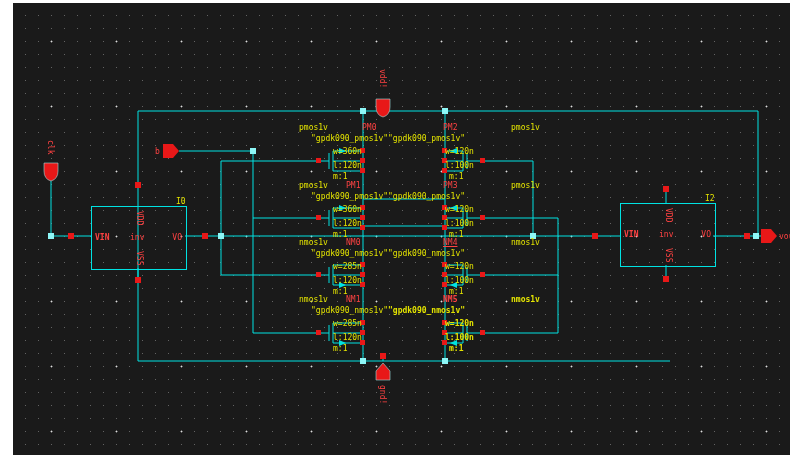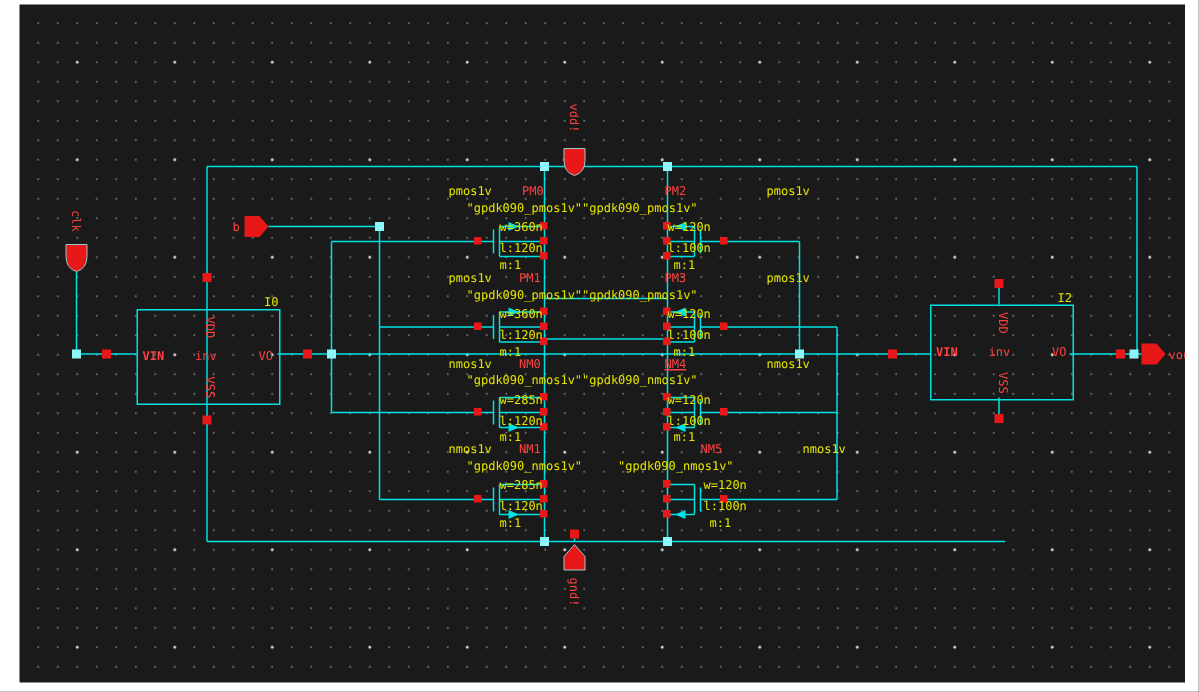--- a/index.html
+++ b/index.html
@@ -160,21 +160,21 @@
       <span class="lab yl inv-id">I2</span>
       <span class="lab rd vert inv-vdd">VDD</span>
       <span class="lab rd inv-vin">VIN</span>
       <span class="lab rd inv-cell">inv</span>
       <span class="lab rd inv-vo">VO</span>
       <span class="lab rd vert inv-vss">VSS</span>
     </div>
 
     <div class="tlabels" style="left:284px;top:120px;">
       <span class="lab yl" style="left:2px;top:0;">pmos1v</span>
-      <span class="lab rd" style="left:51px;top:0;">PM0</span>
+      <span class="lab rd" style="left:65px;top:0;">PM0</span>
       <span class="lab yl" style="left:14px;top:11px;">"gpdk090_pmos1v"</span>
       <span class="lab yl" style="left:36px;top:24px;">w=360n</span>
       <span class="lab yl" style="left:36px;top:38px;">l:120n</span>
       <span class="lab yl" style="left:36px;top:49px;">m:1</span>
     </div>
     <div class="tlabels" style="left:284px;top:178px;">
       <span class="lab yl" style="left:2px;top:0;">pmos1v</span>
       <span class="lab rd" style="left:49px;top:0;">PM1</span>
       <span class="lab yl" style="left:14px;top:11px;">"gpdk090_pmos1v"</span>
       <span class="lab yl" style="left:36px;top:24px;">w=360n</span>
@@ -215,21 +215,21 @@
       <span class="lab yl" style="left:8px;top:49px;">m:1</span>
     </div>
     <div class="tlabels" style="left:428px;top:235px;">
       <span class="lab rd" style="left:2px;top:0;text-decoration:underline;">NM4</span>
       <span class="lab yl" style="left:70px;top:0;">nmos1v</span>
       <span class="lab yl" style="left:-53px;top:11px;">"gpdk090_nmos1v"</span>
       <span class="lab yl" style="left:4px;top:24px;">w=120n</span>
       <span class="lab yl" style="left:4px;top:38px;">l:100n</span>
       <span class="lab yl" style="left:8px;top:49px;">m:1</span>
     </div>
-    <div class="tlabels" style="left:452px;top:292px;">
+    <div class="tlabels" style="left:428px;top:292px;font-weight:bold;">
       <span class="lab rd" style="left:2px;top:0;">NM5</span>
       <span class="lab yl" style="left:70px;top:0;">nmos1v</span>
       <span class="lab yl" style="left:-53px;top:11px;">"gpdk090_nmos1v"</span>
       <span class="lab yl" style="left:4px;top:24px;">w=120n</span>
       <span class="lab yl" style="left:4px;top:38px;">l:100n</span>
       <span class="lab yl" style="left:8px;top:49px;">m:1</span>
     </div>
 
   </div>
 </div>

